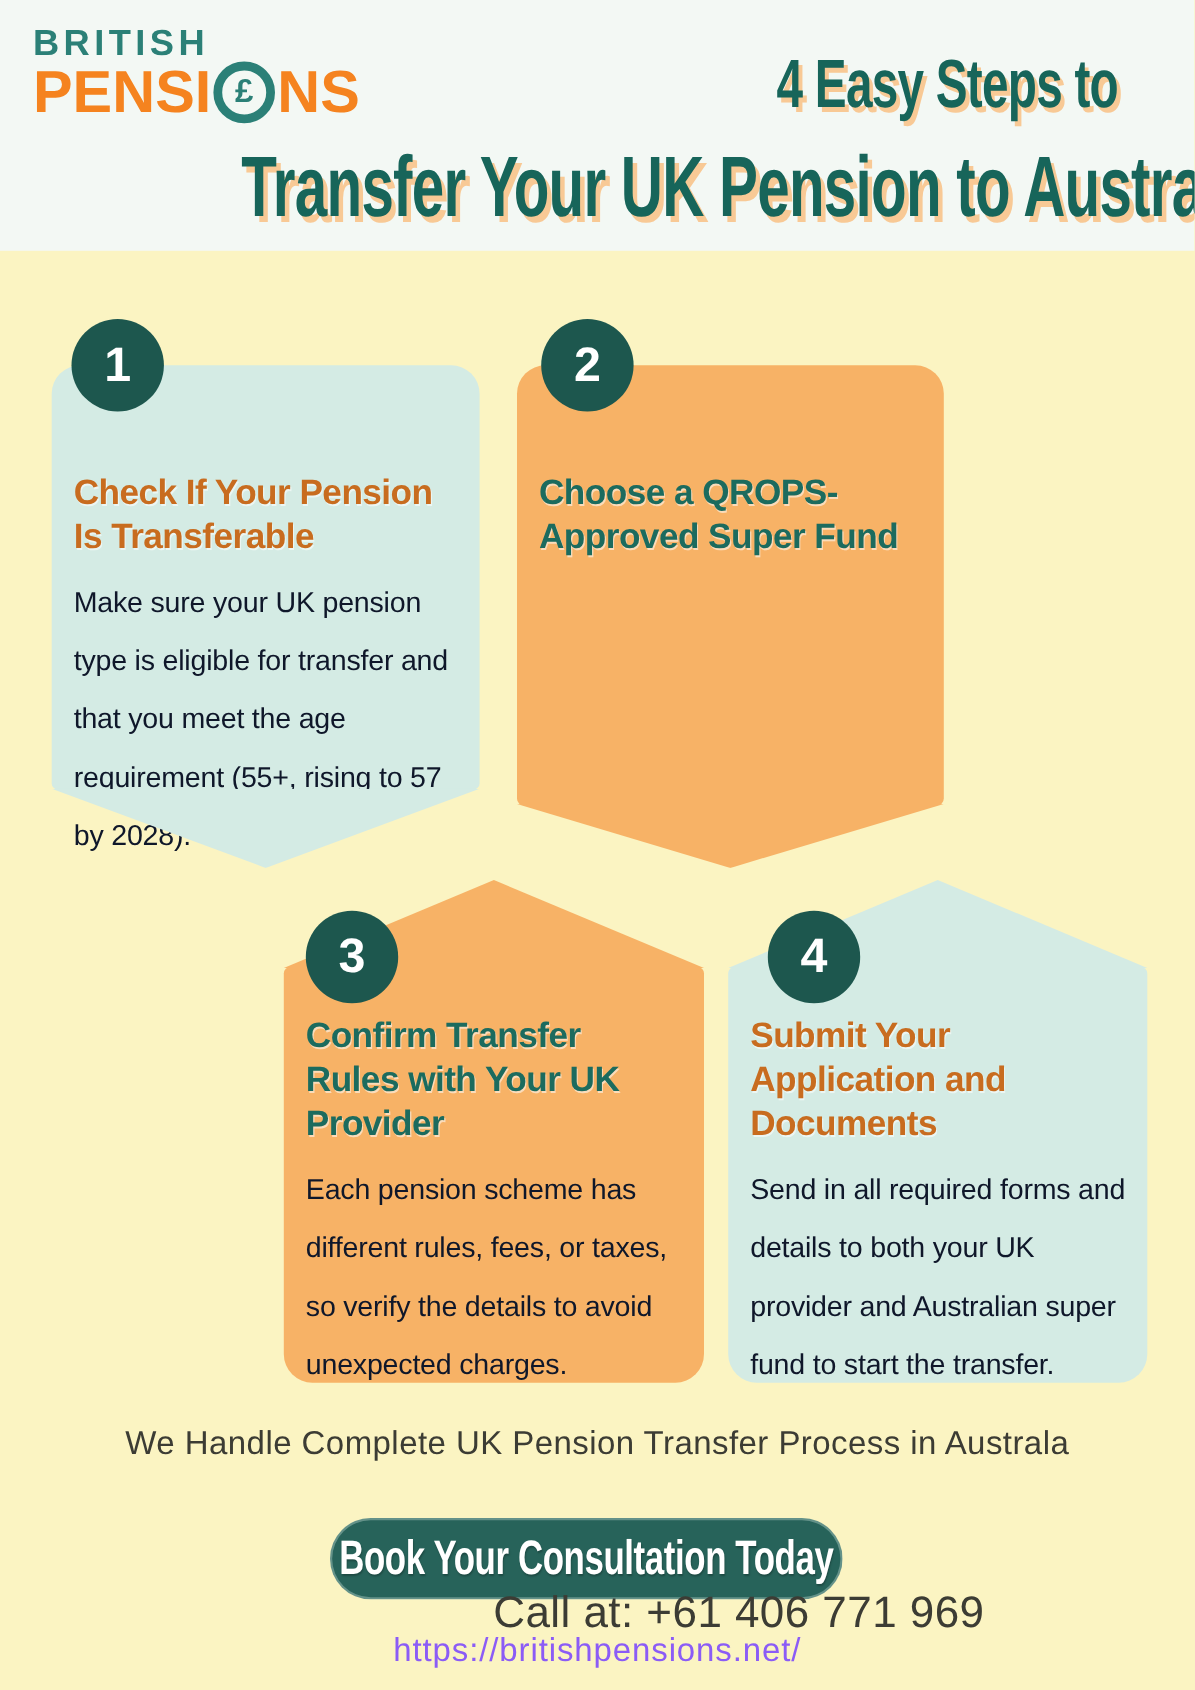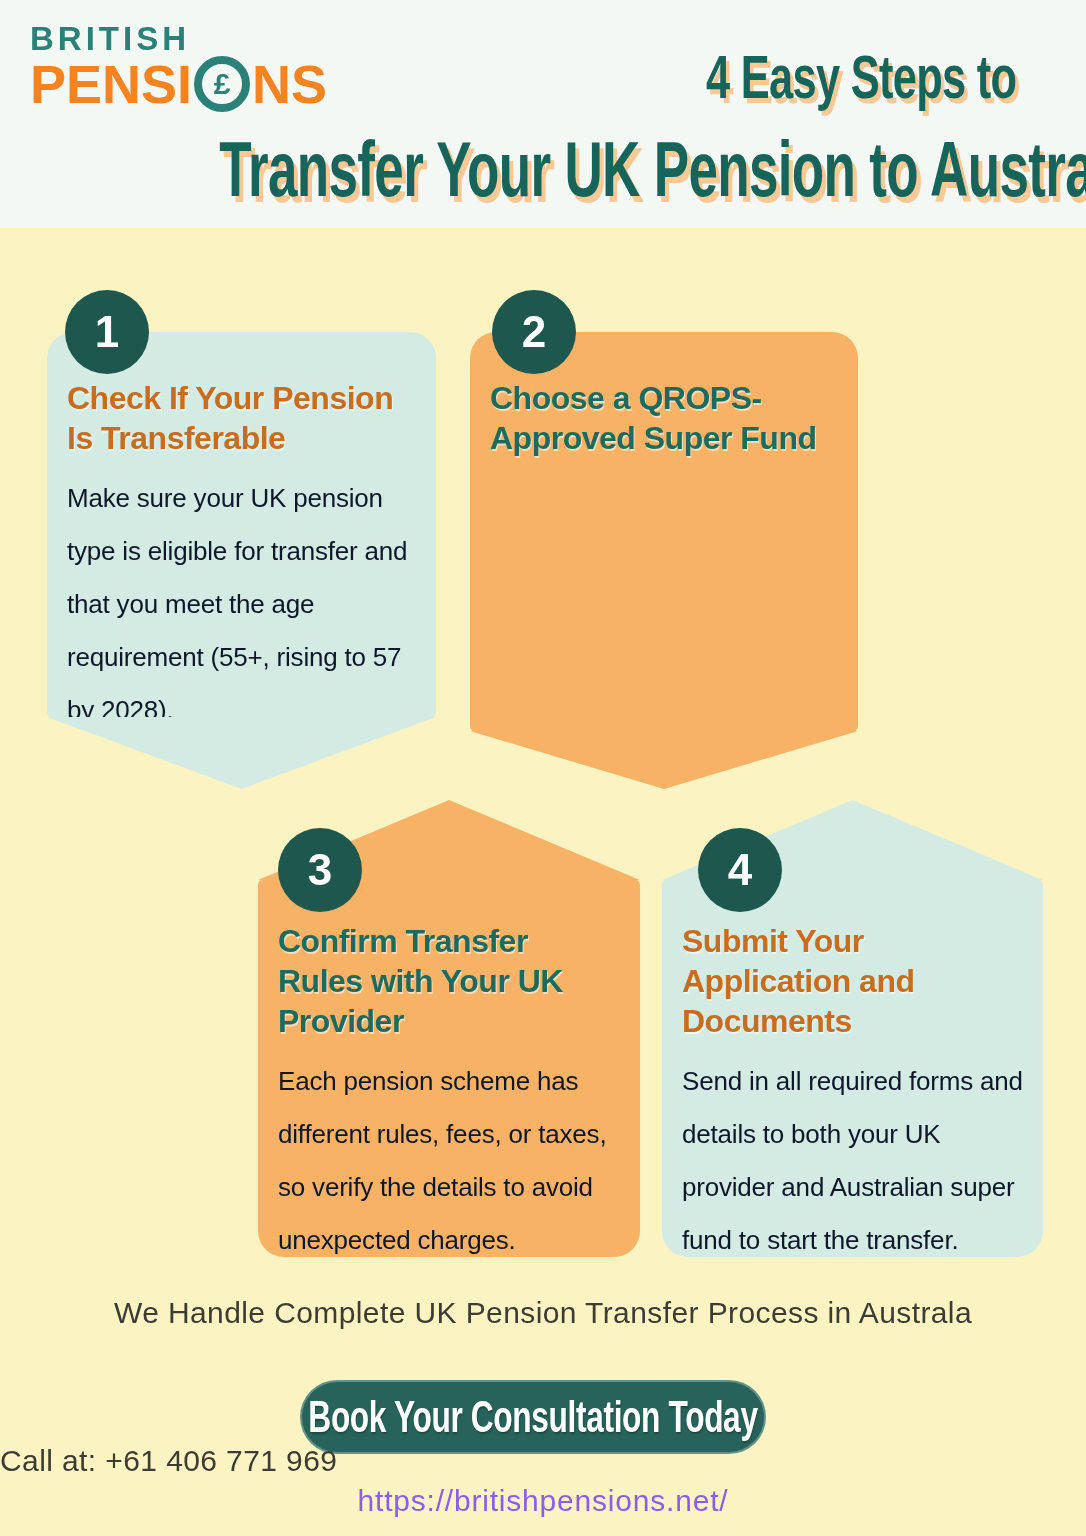--- a/index.html
+++ b/index.html
@@ -35,21 +35,21 @@
   .main-title-wrap{position:absolute;left:0;top:130px;width:1086px;text-align:center;white-space:nowrap;}
   .main-title{
     display:inline-block;transform:scaleX(.68);transform-origin:center;
     font-size:78px;font-weight:700;letter-spacing:-1px;color:#17655a;
     text-shadow:6px 6px 0 #f8c995;line-height:1;
   }
   
   .card{position:absolute;}
   .card-rect{
     position:relative;box-sizing:border-box;
-    padding:46px 14px 0 20px;
+    padding:95px 14px 0 20px;
   }
   .mint{background:#d4ebe4;}
   .orange{background:#f7b266;}
   .rect-down{border-radius:26px 26px 6px 6px;}
   .rect-up{border-radius:6px 6px 26px 26px;}
   .tri-down{width:100%;margin-top:-1px;clip-path:polygon(0 0,100% 0,50% 100%);}
   .peak-up{width:100%;margin-bottom:-1px;clip-path:polygon(50% 0,100% 100%,0 100%);}
   .step-circle{
     position:absolute;width:84px;height:84px;border-radius:50%;
     background:#1d574e;display:flex;align-items:center;justify-content:center;
@@ -94,22 +94,22 @@
     background:#27635a;border:2px solid rgba(216,234,226,.35);border-radius:40px;
     box-sizing:border-box;display:flex;align-items:center;justify-content:center;
     cursor:pointer;white-space:nowrap;margin-top:24px;
   }
   .cta-label{
     display:inline-block;transform:scaleX(.72);transform-origin:center;
     color:#ffffff;font-size:44px;font-weight:700;letter-spacing:-.5px;
     text-shadow:1px 2px 2px rgba(0,0,0,.25);line-height:1;
   }
   .phone{
-    position:absolute;left:0;top:1444px;width:895px;text-align:left;
-    font-size:30px;color:#3c3c34;letter-spacing:.4px;
+    position:absolute;left:0;top:1444px;width:895px;text-align:right;
+    font-size:40px;color:#3c3c34;letter-spacing:.4px;
   }
   .site-url{
     position:absolute;left:0;top:1484px;width:1086px;text-align:center;
     font-size:30px;color:#8b5cf6;letter-spacing:.8px;cursor:pointer;
   }
 </style>
 </head>
 <body>
 
 <div class="header-band">

